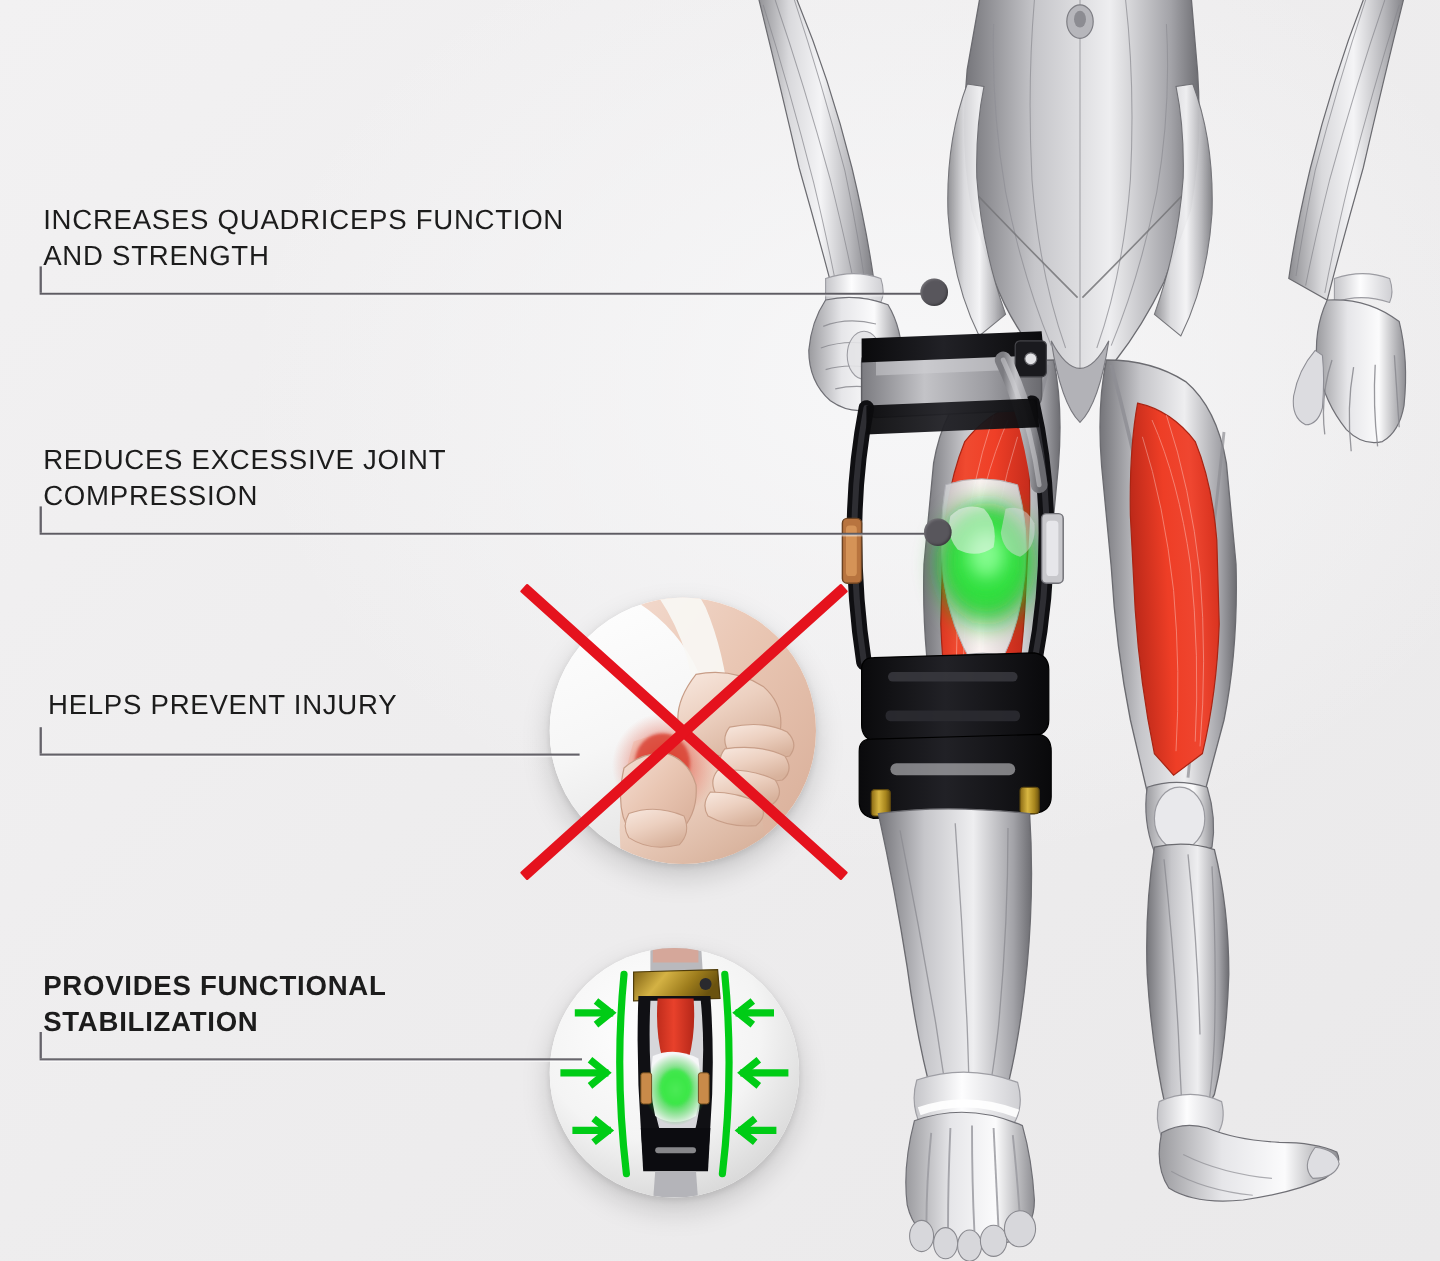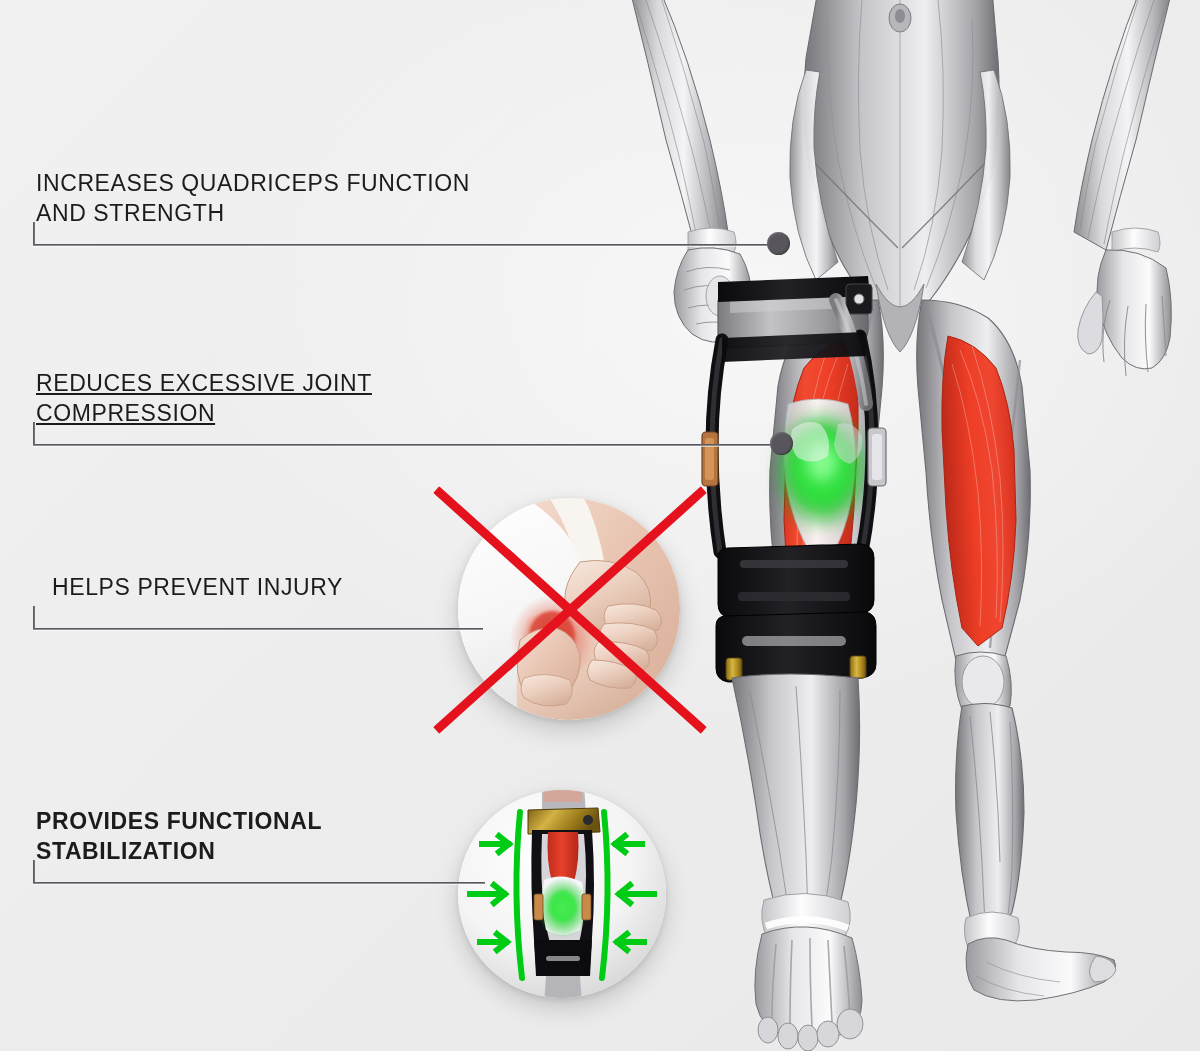--- a/index.html
+++ b/index.html
@@ -511,32 +511,32 @@
 AND STRENGTH</div>
     <div class="leader" style="left:33px; top:222px; width:745px;">
       <div class="stub"></div>
       <div class="rule"></div>
       <div class="rule-hi"></div>
     </div>
     <div class="dot" style="left:767px; top:232px;"></div>
   </div>
 
   <div class="callout">
-    <div class="callout-text" style="left:36px; top:368px; width:540px;text-decoration:underline;">REDUCES EXCESSIVE JOINT
+    <div class="callout-text" style="left:36px; top:368px; width:540px;">REDUCES EXCESSIVE JOINT
 COMPRESSION</div>
     <div class="leader" style="left:33px; top:422px; width:748px;">
       <div class="stub"></div>
       <div class="rule"></div>
       <div class="rule-hi"></div>
     </div>
     <div class="dot" style="left:770px; top:432px;"></div>
   </div>
 
   <div class="callout">
-    <div class="callout-text" style="left:52px; top:572px; width:540px;">HELPS PREVENT INJURY</div>
+    <div class="callout-text" style="left:40px; top:572px; width:540px;">HELPS PREVENT INJURY</div>
     <div class="leader" style="left:33px; top:606px; width:450px;">
       <div class="stub"></div>
       <div class="rule"></div>
       <div class="rule-hi"></div>
     </div>
   </div>
 
   <div class="callout">
     <div class="callout-text" style="left:36px; top:806px; width:540px;font-weight:bold;">PROVIDES FUNCTIONAL
 STABILIZATION</div>

